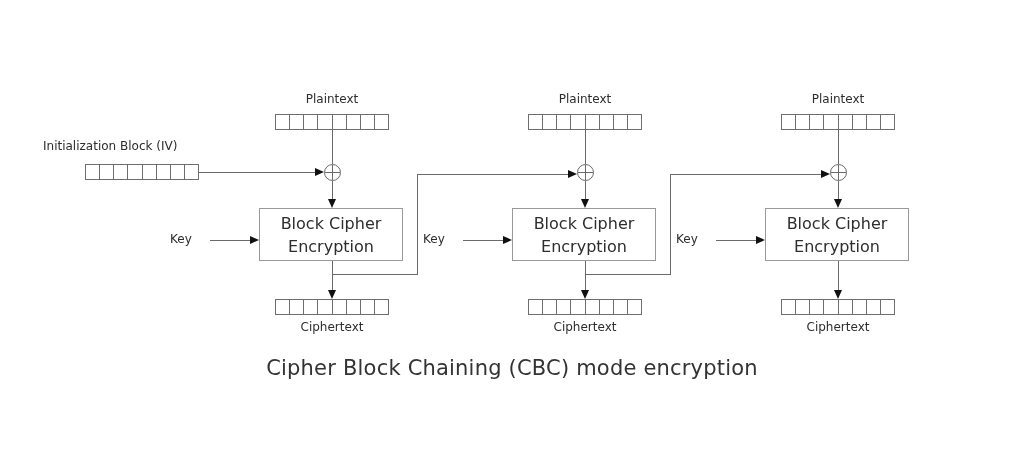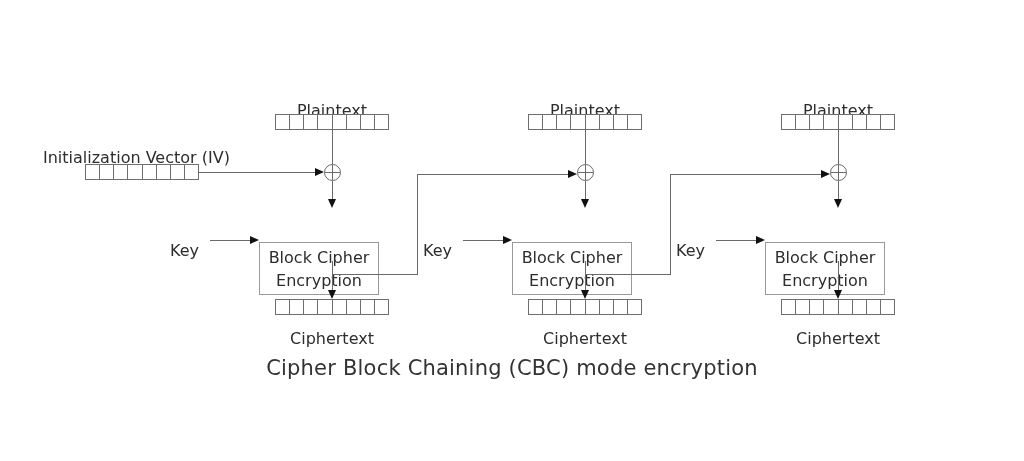--- a/index.html
+++ b/index.html
@@ -16,24 +16,23 @@
     position: relative;
     width: 1024px;
     height: 461px;
     background: var(--background);
     font-family: "DejaVu Sans", sans-serif;
     color: var(--text);
     overflow: hidden;
   }
   .label {
     position: absolute;
-    font-size: 16px;
+    font-size: 12px;
     color: var(--text);
     white-space: nowrap;
-    margin-top: 9px;
   }
   .label.centered { text-align: center; }
   .hline { position: absolute; height: 1px; background: var(--line); }
   .vline { position: absolute; width: 1px; background: var(--line); }
   .arrow-right {
     position: absolute; width: 0; height: 0;
     border-left: 9px solid var(--arrowhead);
     border-top: 4.5px solid transparent;
     border-bottom: 4.5px solid transparent;
   }
@@ -64,45 +63,44 @@
     left: 7px; top: 0; width: 1px; height: 15px;
     background: var(--line);
   }
   .xor::after {
     content: ""; position: absolute;
     top: 7px; left: 0; height: 1px; width: 15px;
     background: var(--line);
   }
   .cipher-box {
     position: absolute;
-    width: 120px; height: 53px;
+    width: 144px; height: 53px;
     border: 1px solid var(--box-border);
     background: var(--background);
     display: flex; flex-direction: column;
     align-items: center; justify-content: center;
     font-size: 16px; line-height: 23px;
     color: var(--text);
     text-align: center;
-    margin-top: 34px;
   }
   .diagram-title {
     position: absolute;
     left: 0; right: 0; top: 356px;
     text-align: center;
     font-size: 21px;
     color: #333333;
     letter-spacing: 0.2px;
   }
 </style>
 </head>
 <body>
 
 <div class="canvas">
 
-  <div class="label" style="left:43px; top:139px;">Initialization Vector (IV)</div>
+  <div class="label" style="left:43px; top:139px;">Initialization Block (IV)</div>
   <div class="bitrow" style="left:85px; top:164px;">
       <div class="bit-cell"></div>
       <div class="bit-cell"></div>
       <div class="bit-cell"></div>
       <div class="bit-cell"></div>
       <div class="bit-cell"></div>
       <div class="bit-cell"></div>
       <div class="bit-cell"></div>
       <div class="bit-cell"></div>
     </div>

